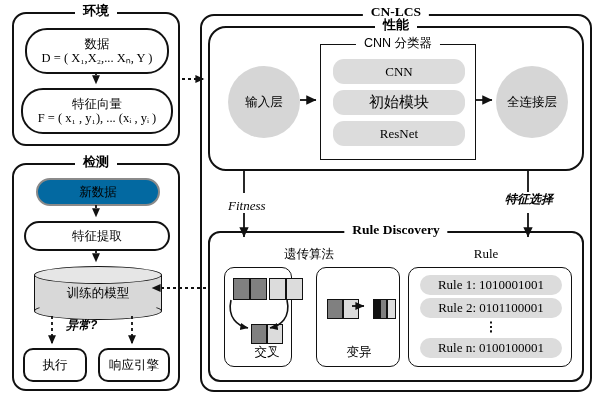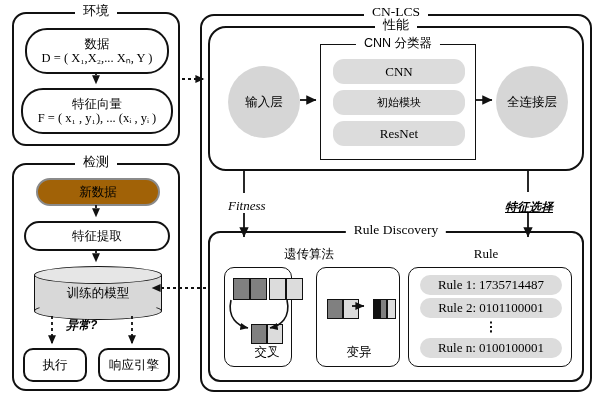--- a/index.html
+++ b/index.html
@@ -21,21 +21,21 @@
     border-radius:14px;
     background:#fff;
   }
   .panel-title {
     position:absolute;
     top:-11px;
     left:50%;
     transform:translateX(-50%);
     background:#fff;
     padding:0 8px;
-    font-weight:normal;
+    font-weight:bold;
     font-size:13px;
     line-height:15px;
     white-space:nowrap;
     font-family:"Liberation Sans", sans-serif;
   }
   .panel-title.serif {
     font-family:"Liberation Serif", serif;
     font-size:13.5px;
   }
 
@@ -49,38 +49,38 @@
     flex-direction:column;
     align-items:center;
     justify-content:center;
     text-align:center;
   }
   .node .l1 { font-size:12.5px; line-height:14px; }
   .node .l2 {
     font-size:12.5px; line-height:15px;
     font-family:"Liberation Serif", serif;
   }
-  .node.solid-dark { background:#a16207; border-color:#8a8a8a; }
+  .node.solid-dark { background:#0369a1; border-color:#8a8a8a; }
 
   
   .circle {
     position:absolute;
     border-radius:50%;
     background:#d6d6d6;
     display:flex; align-items:center; justify-content:center;
     font-size:12.5px;
   }
 
   
   .pill {
     position:absolute;
     background:#dcdcdc;
     border-radius:11px;
     display:flex; align-items:center; justify-content:center;
-    font-size:11px;
+    font-size:15px;
   }
   .pill.serif { font-family:"Liberation Serif", serif; font-size:13px; }
 
   
   .boxsq {
     position:absolute;
     border:1.6px solid #111;
     background:#fff;
   }
   .boxrnd {
@@ -211,21 +211,21 @@
         <span>ResNet</span>
       </div>
     </div>
 
     <div class="circle" style="left:286px; top:38px; width:72px; height:72px;">
       <span>全连接层</span>
     </div>
   </div>
 
   <div class="arrow-label serif" style="left:228px; top:198px;">Fitness</div>
-  <div class="arrow-label" style="left:505px; top:199px; font-weight:bold;text-decoration:underline;">特征选择</div>
+  <div class="arrow-label" style="left:505px; top:191px; font-weight:bold;">特征选择</div>
 
   <div class="panel" style="left:208px; top:231px; width:376px; height:151px; border-radius:12px;">
     <div class="panel-title serif">Rule Discovery</div>
 
     <div class="sec-label" style="left:34px; top:13px; width:130px;">遗传算法</div>
 
     <div class="sec-label serif" style="left:196px; top:13px; width:160px;">Rule</div>
 
     <div class="boxrnd" style="left:14px; top:34px; width:68px; height:100px;">
       <div class="cell" style="left:8px;  top:10px; width:17px; height:22px; background:#808080;"></div>
@@ -241,21 +241,21 @@
       <div class="cell" style="left:10px; top:31px; width:16px; height:20px; background:#808080;"></div>
       <div class="cell" style="left:26px; top:31px; width:16px; height:20px; background:#dcdcdc;"></div>
       <div class="cell" style="left:56px; top:31px; width:7px;  height:20px; background:#111111;"></div>
       <div class="cell" style="left:63px; top:31px; width:7px;  height:20px; background:#808080;"></div>
       <div class="cell" style="left:70px; top:31px; width:9px;  height:20px; background:#dcdcdc;"></div>
       <div class="sec-label" style="left:0; top:76px; width:84px;">变异</div>
     </div>
 
     <div class="boxrnd" style="left:198px; top:34px; width:164px; height:100px;">
       <div class="pill serif" style="left:11px; top:7px; width:142px; height:20px; border-radius:10px;">
-        <span>Rule 1: 1735714487</span>
+        <span>Rule 1: 1010001001</span>
       </div>
       <div class="pill serif" style="left:11px; top:30px; width:142px; height:20px; border-radius:10px;">
         <span>Rule 2: 0101100001</span>
       </div>
       <div class="sec-label" style="left:0; top:51px; width:164px; font-weight:bold; font-size:13px;">⋮</div>
       <div class="pill serif" style="left:11px; top:70px; width:142px; height:20px; border-radius:10px;">
         <span>Rule n: 0100100001</span>
       </div>
     </div>
   </div>

